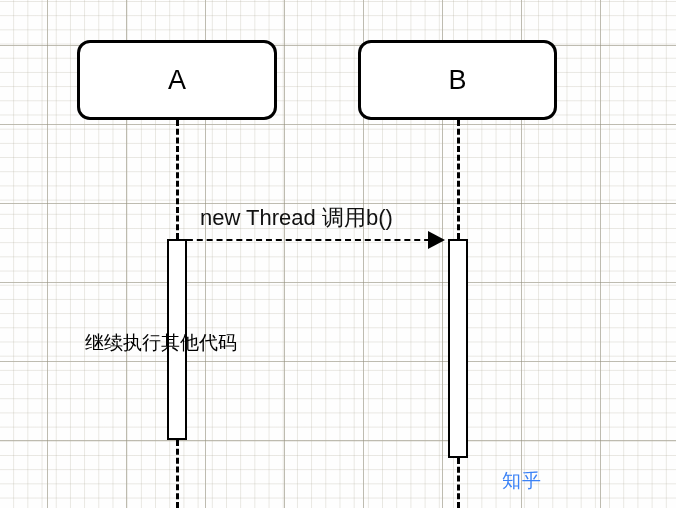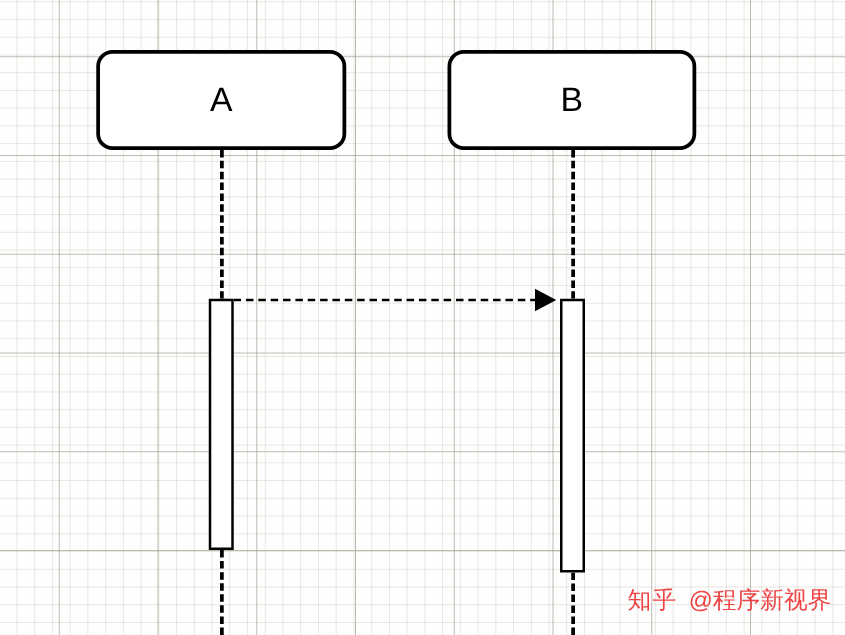--- a/index.html
+++ b/index.html
@@ -92,21 +92,21 @@
     color: #111111;
     white-space: nowrap;
     line-height: 1;
   }
   
   #watermark {
     position: absolute;
     display: flex;
     align-items: center;
     gap: 9px;
-    color: #ef4444;
+    color: #3b82f6;
     font-size: 19px;
     line-height: 1;
     white-space: nowrap;
     user-select: none;
   }
   #watermark .wm-brand { letter-spacing: 1px; }
 </style>
 </head>
 <body>
 
@@ -127,27 +127,28 @@
     <div class="lifeline" style="left:176px; top:120px; height:119px;"></div>
 
     <div class="lifeline" style="left:176px; top:440px; height:68px;"></div>
 
     <div class="lifeline" style="left:457px; top:120px; height:119px;"></div>
 
     <div class="lifeline" style="left:457px; top:458px; height:50px;"></div>
 
     <div class="msg-line" style="left:177px; top:239px; width:263px;"></div>
     <div class="msg-head" style="left:428px; top:231px;"></div>
+    <div class="msg-label" style="left:200px; top:207px;">new Thread 调用b()</div>
 
     <div class="activation" style="left:167px; top:239px; width:20px; height:201px;"></div>
 
     <div class="activation" style="left:448px; top:239px; width:20px; height:219px;"></div>
 
+    <div class="note" style="left:85px; top:333px;">继续执行其他代码</div>
 
 
   </div>
 
   <div id="watermark" style="left:502px; top:471px;">
     <span class="wm-brand">知乎</span>
-    <span class="wm-handle">@程序新视界</span>
   </div>
 
 </div>
 
 </body></html>

